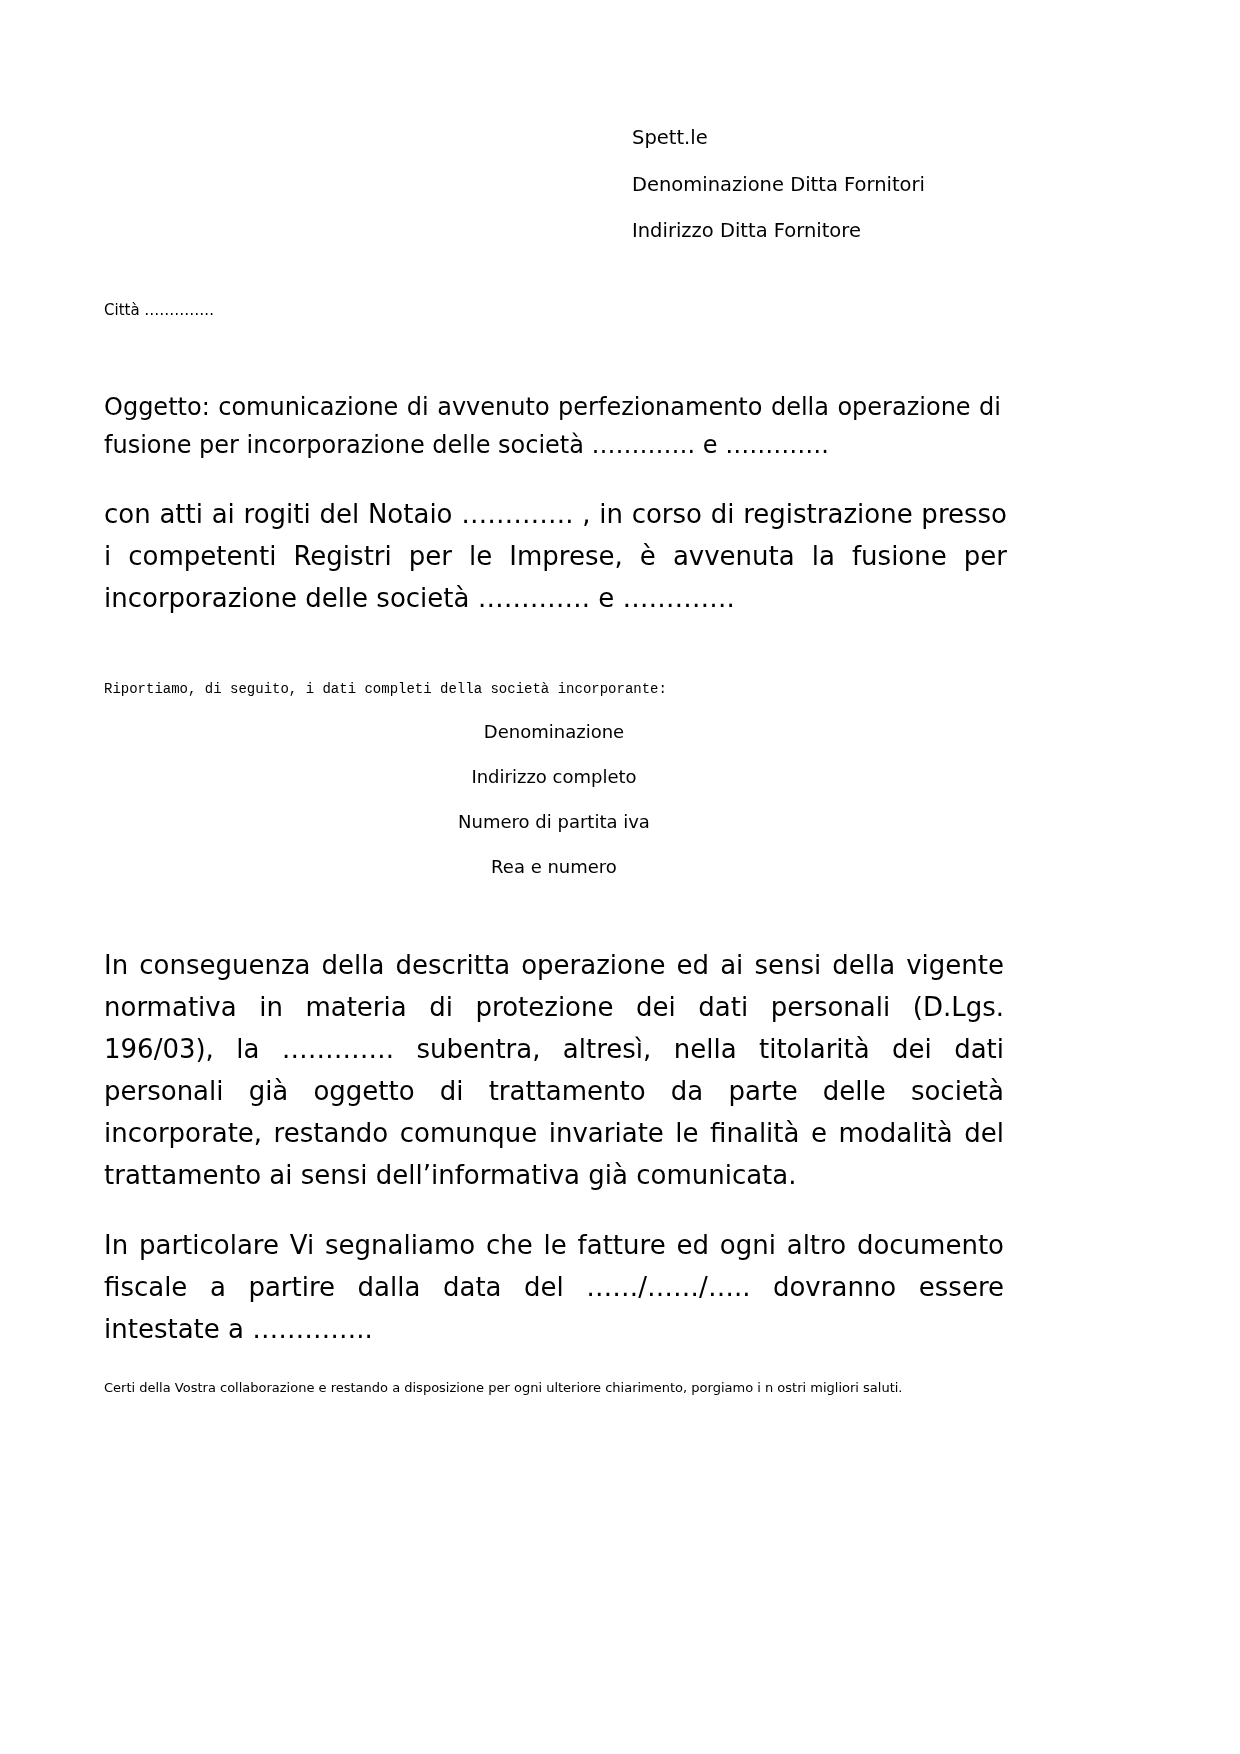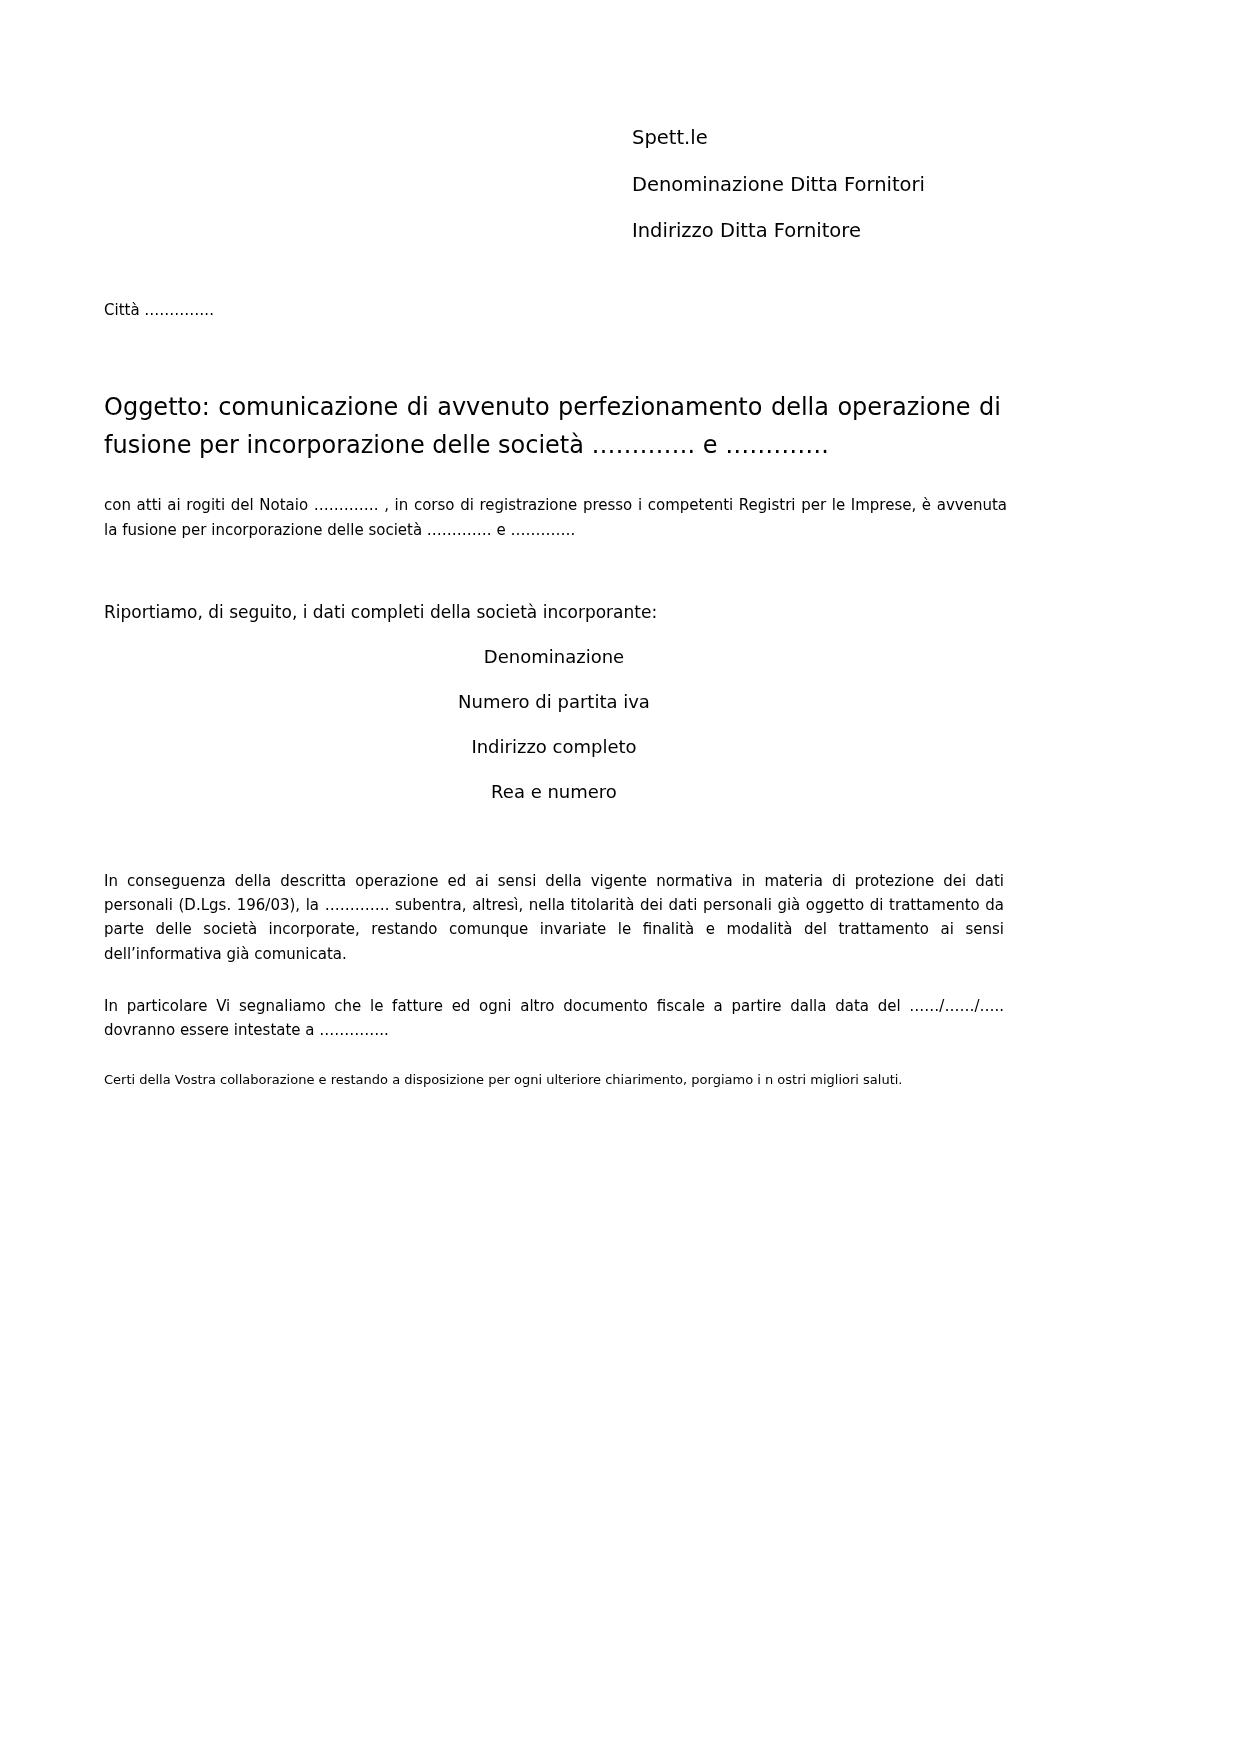--- a/index.html
+++ b/index.html
@@ -48,32 +48,33 @@
     width: 897px;
   }
   .salutation {
     margin-top: 62px;
     font-size: 19.5px;
     line-height: 1.0;
     letter-spacing: 0.35px;
   }
   .para {
     margin-top: 28px;
-    font-size: 15px;
+    font-size: 26px;
     line-height: 1.62;
     text-align: justify;
     width: 900px;
   }
   .para.wide {
     width: 903px;
   }
   .intro-data {
     margin-top: 62px;
-    font-size: 17px;
+    font-size: 14px;
     line-height: 1.0;
+    font-family: Liberation Mono, monospace;
   }
   .data-list {
     margin: 0;
     padding: 0;
     list-style: none;
   }
   .data-list li {
     font-size: 18px;
     line-height: 1.0;
     margin-top: 27px;
@@ -106,22 +107,22 @@
 
     <div class="subject">Oggetto: comunicazione di avvenuto perfezionamento della operazione di fusione per incorporazione delle società …………. e ………….</div>
 
 
     <div class="para wide">con atti ai rogiti del  Notaio …………. , in corso di registrazione presso i competenti Registri per le Imprese, è avvenuta la fusione per incorporazione delle società …………. e ………….</div>
 
     <div class="intro-data">Riportiamo, di seguito, i dati completi della società incorporante:</div>
 
     <ul class="data-list">
       <li>Denominazione</li>
+      <li>Indirizzo completo</li>
       <li>Numero di partita iva</li>
-      <li>Indirizzo completo</li>
       <li>Rea e numero</li>
     </ul>
 
     <div class="para block-gap-lg">In conseguenza della descritta operazione ed ai sensi della vigente normativa in materia di protezione dei dati personali (D.Lgs. 196/03), la …………. subentra, altresì, nella titolarità dei dati personali già oggetto di trattamento da parte delle società incorporate, restando comunque invariate le finalità e modalità del trattamento ai sensi dell’informativa già comunicata.</div>
 
     <div class="para">In particolare Vi segnaliamo che le fatture ed ogni altro documento fiscale a partire dalla data del ……/……/….. dovranno essere intestate a …………..</div>
 
     <div class="closing">Certi della Vostra collaborazione e restando a disposizione per ogni ulteriore chiarimento, porgiamo i n ostri migliori saluti.</div>
 
   </div>

